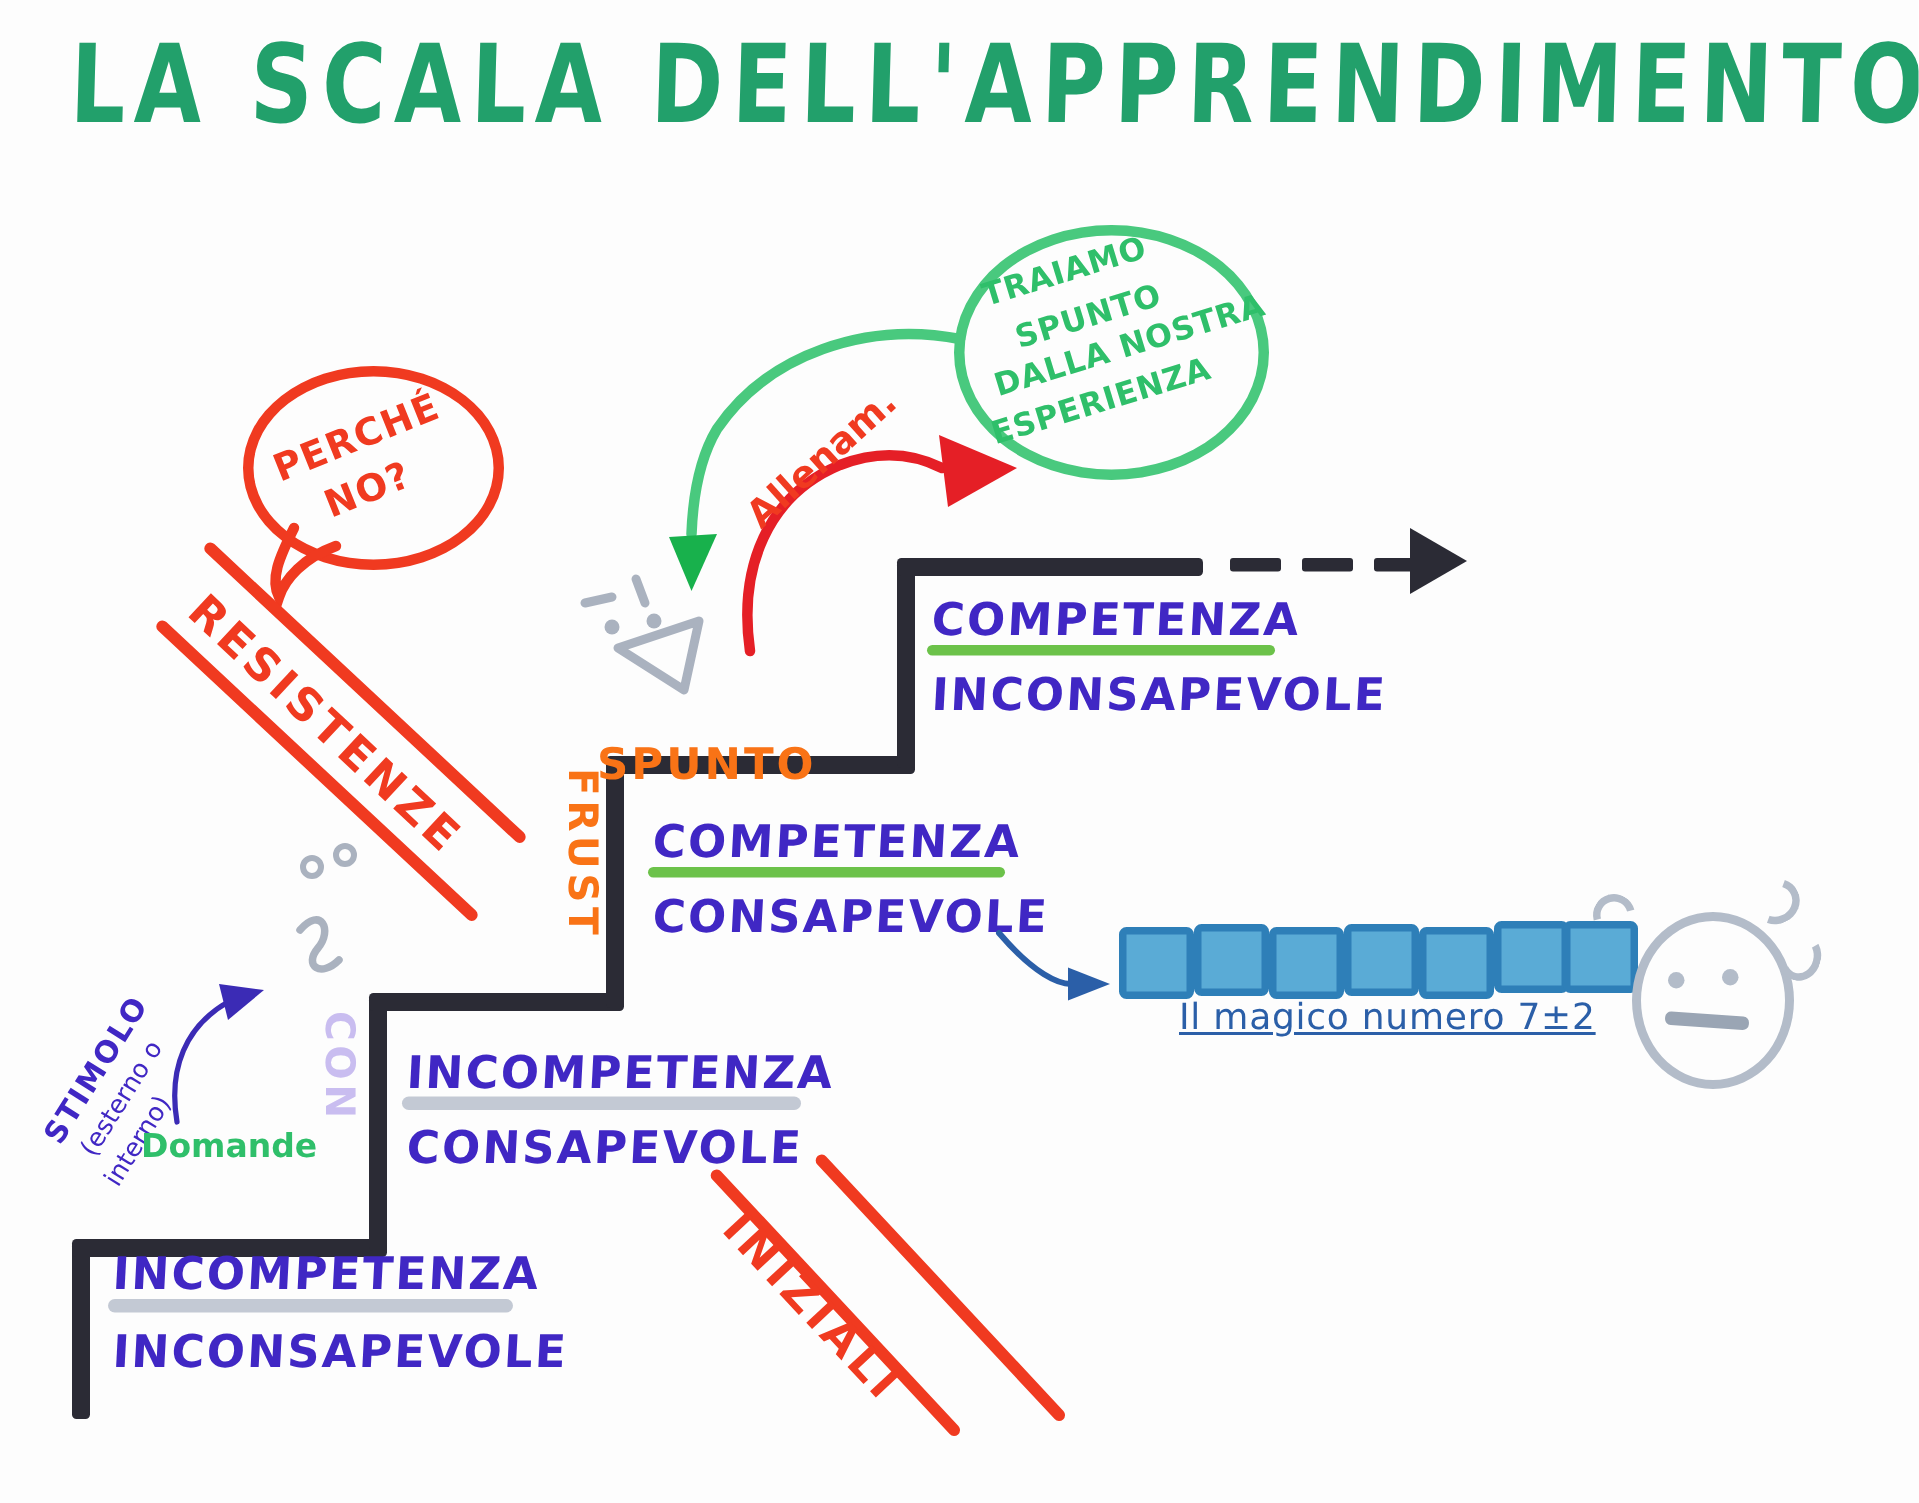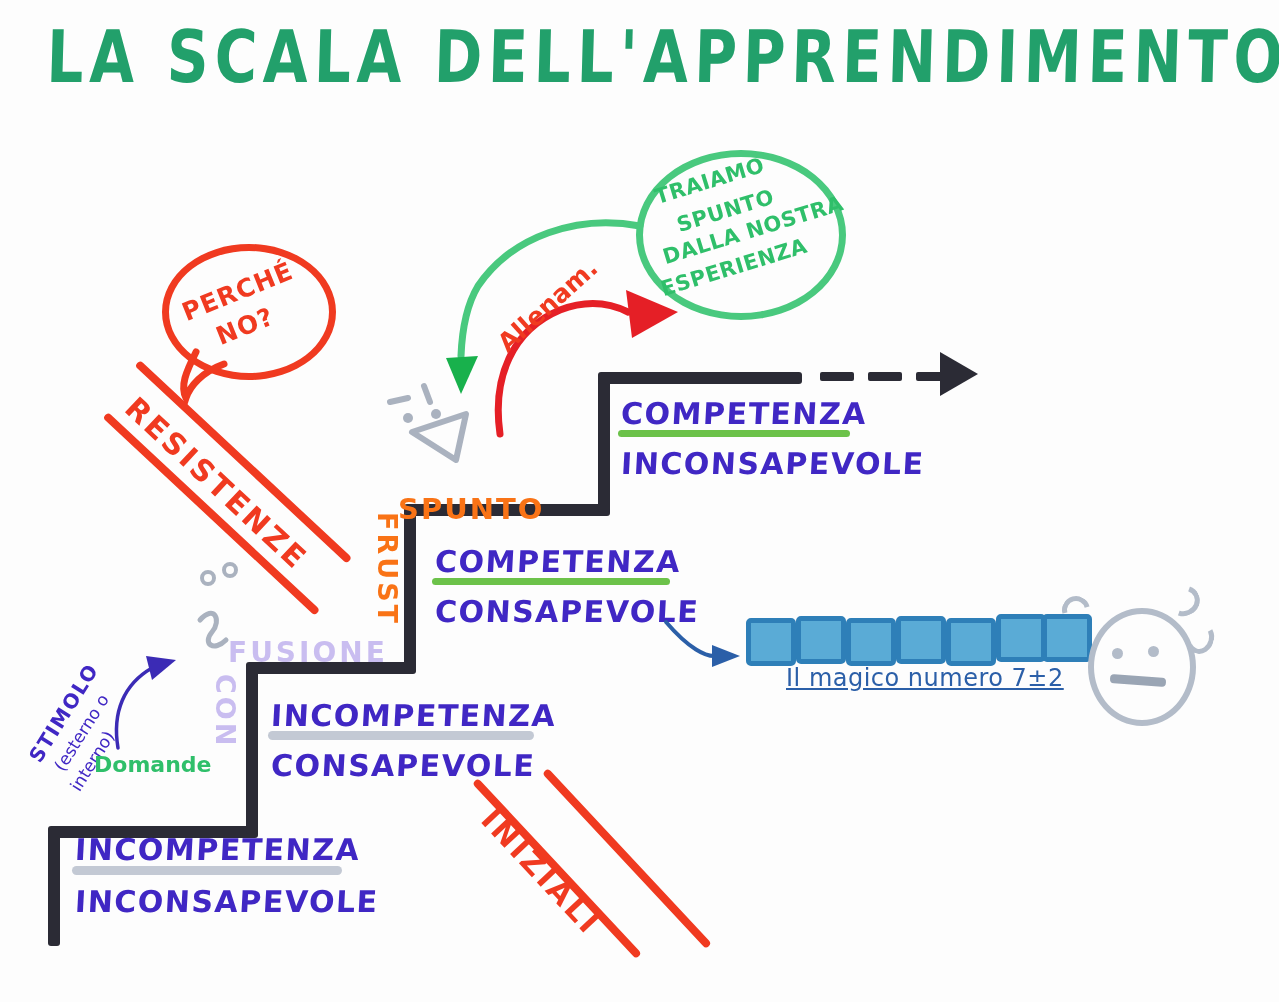--- a/index.html
+++ b/index.html
@@ -139,21 +139,20 @@
   <div class="t hand red rot" style="left:142px;top:390px;font-size:30px;letter-spacing:3px;transform:rotate(43deg);">RESISTENZE</div>
 
   <div class="redline" style="left:478px;top:778px;width:240px;transform:rotate(47deg);"></div>
   <div class="redline" style="left:548px;top:768px;width:240px;transform:rotate(47deg);"></div>
   <div class="t hand red rot" style="left:500px;top:802px;font-size:30px;letter-spacing:3px;transform:rotate(47deg);">INIZIALI</div>
 
   <div class="t hand orange" style="left:372px;top:512px;font-size:27px;letter-spacing:3px;writing-mode:vertical-rl;">FRUST</div>
   <div class="t hand orange" style="left:398px;top:492px;font-size:29px;letter-spacing:2px;">SPUNTO</div>
 
   <div class="t hand lilac" style="left:210px;top:674px;font-size:27px;letter-spacing:3px;writing-mode:vertical-rl;">CON</div>
-  <div class="t hand lilac" style="left:228px;top:636px;font-size:28px;letter-spacing:3px;">FUSIONE</div>
 
   <div class="t hand blue rot" style="left:24px;top:754px;font-size:20px;letter-spacing:1.5px;transform:rotate(-58deg);">STIMOLO</div>
   <div class="t hand blue rot" style="left:50px;top:764px;font-size:17px;font-weight:400;transform:rotate(-58deg);">(esterno o</div>
   <div class="t hand blue rot" style="left:66px;top:784px;font-size:17px;font-weight:400;transform:rotate(-58deg);">interno)</div>
   <div class="t hand green" style="left:94px;top:752px;font-size:22px;font-weight:700;">Domande</div>
 
   <svg style="left:0;top:0;width:1279px;height:1002px;">
     <path d="M118,748 C112,712 124,684 152,668" fill="none" stroke="#3b2bb5" stroke-width="3.5" stroke-linecap="round"></path>
     <polygon points="146,656 176,660 152,680" fill="#3b2bb5"></polygon>
   </svg>

